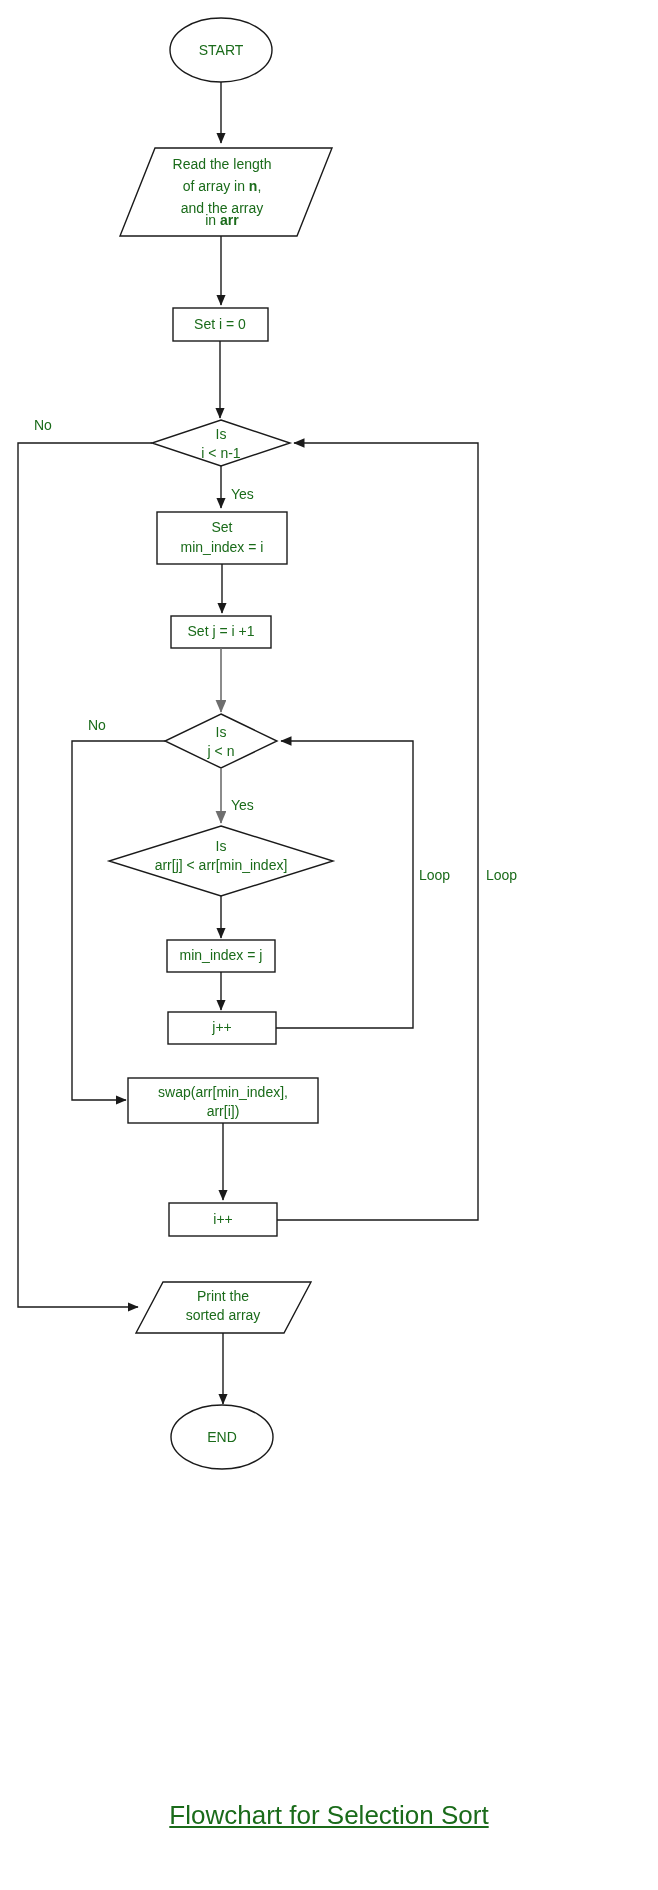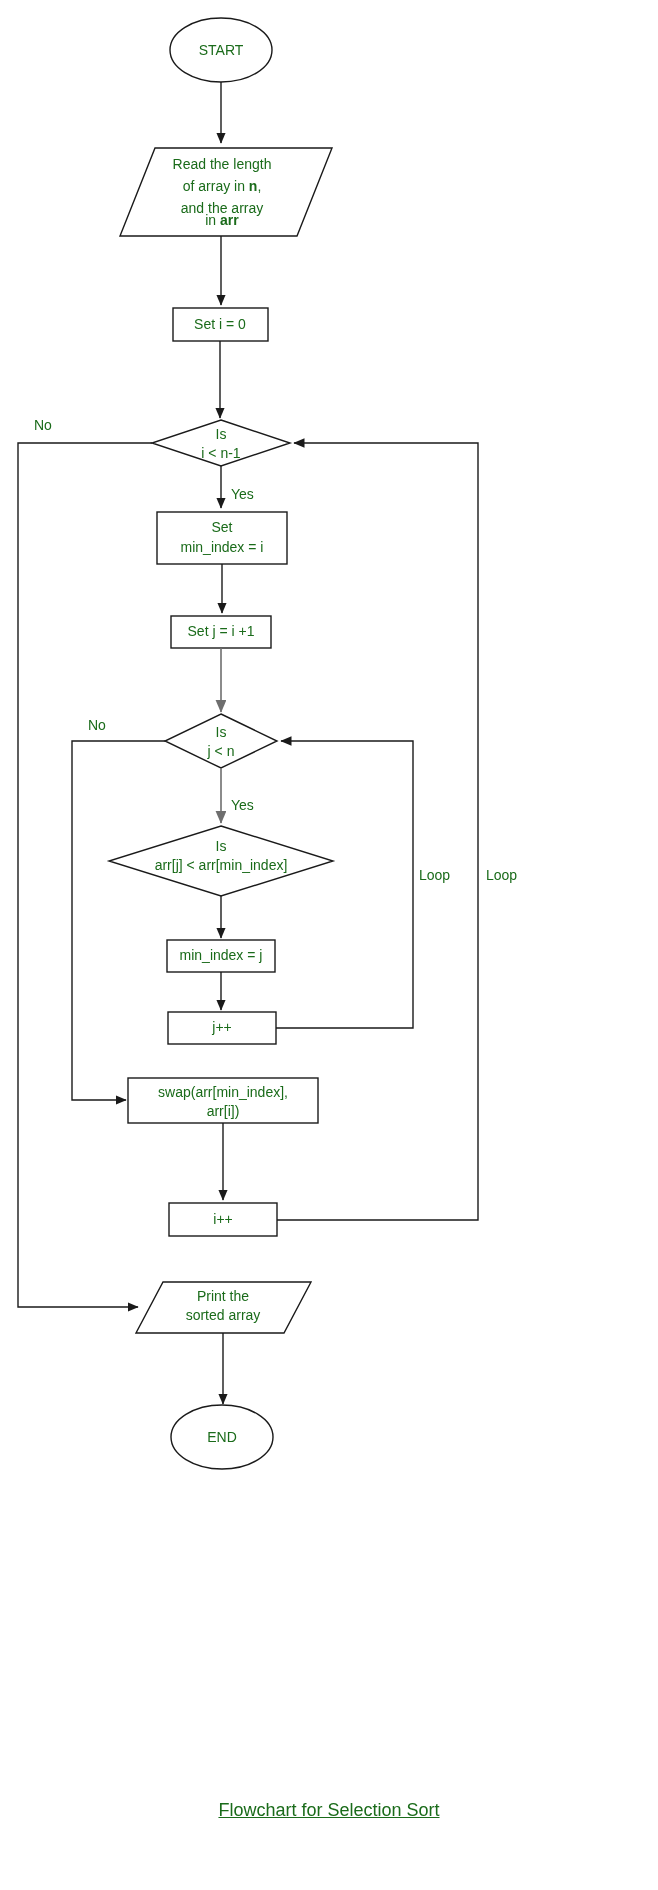--- a/index.html
+++ b/index.html
@@ -7,21 +7,21 @@
        font-family:"Liberation Sans","DejaVu Sans",sans-serif;}
   #flow{position:absolute;left:0;top:0;width:658px;height:1890px;}
   .node-text{fill:#1a6b1a;font-family:"Liberation Sans","DejaVu Sans",sans-serif;
              font-size:14px;text-anchor:middle;dominant-baseline:middle;}
   .label-text{fill:#1a6b1a;font-family:"Liberation Sans","DejaVu Sans",sans-serif;
               font-size:14px;}
   .shape{fill:#ffffff;stroke:#1a1a1a;stroke-width:1.4;}
   .edge{stroke:#1a1a1a;stroke-width:1.4;fill:none;}
   .edge-gray{stroke:#6e6e6e;stroke-width:1.6;fill:none;}
   .title{position:absolute;left:0;top:1800px;width:658px;text-align:center;}
-  .title span{font-size:18px;color:#1a6b1a;text-decoration:underline;
+  .title span{font-size:26px;color:#1a6b1a;text-decoration:underline;
               font-family:"Liberation Sans","DejaVu Sans",sans-serif;}
   .bold{font-weight:bold;}
 </style>
 </head>
 <body>
 
 <svg id="flow" viewBox="0 0 658 1890">
 
   <defs>
     <marker id="arw" markerWidth="9" markerHeight="9" refX="7.5" refY="3.4" orient="auto" markerUnits="strokeWidth">

